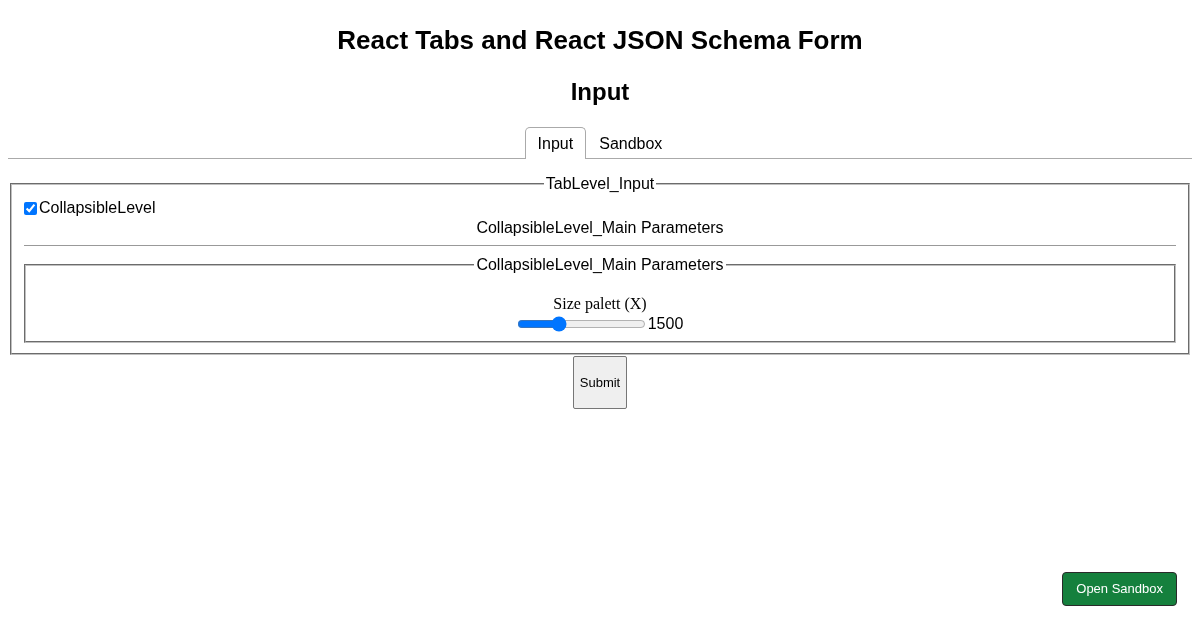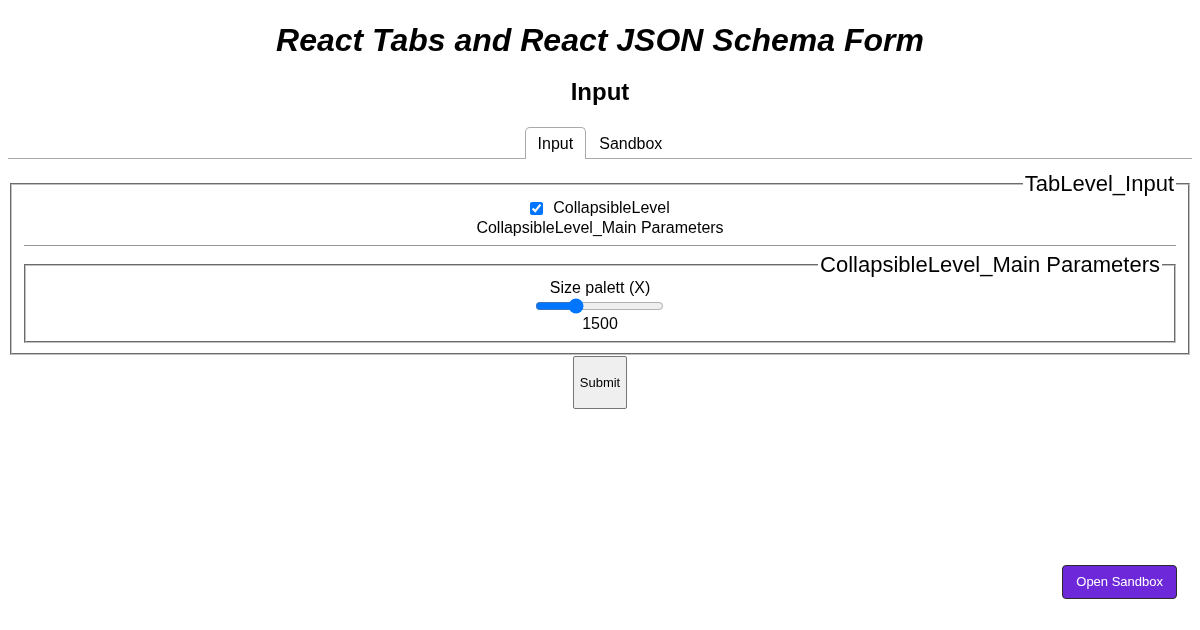--- a/index.html
+++ b/index.html
@@ -2,57 +2,57 @@
 <html><head>
 <meta charset="utf-8">
 <style>
   html, body { margin: 0; padding: 0; }
   body {
     width: 1200px; height: 630px; background: #ffffff; position: relative; overflow: hidden;
     font-family: "Liberation Sans", sans-serif; color: #000;
   }
   .app { padding: 0 8px; text-align: center; }
   h1 {
-    margin: 0; padding-top: 21px; font-size: 32px; font-weight: bold; line-height: 38px; font-style: italic;
+    margin: 0; padding-top: 21px; font-size: 26px; font-weight: bold; line-height: 38px;
   }
   h2 {
     margin: 0; margin-top: 19px; font-size: 24px; font-weight: bold; line-height: 28px;
   }
   .tablist {
     margin-top: 21px; height: 31px; border-bottom: 1px solid #aaaaaa;
     display: flex; justify-content: center; align-items: flex-end; padding: 0; list-style: none;
   }
   .tab {
     font-size: 16px; padding: 6px 12px; line-height: 19px; cursor: pointer;
     border: 1px solid transparent; border-bottom: none; position: relative; bottom: -1px;
   }
   .tab.selected {
     background: #fff; border-color: #aaaaaa; border-radius: 5px 5px 0 0;
   }
   fieldset {
     margin: 0; border: 2px groove #c0c0c0; padding: 0 12px 10px;
   }
   .outer-fs { margin-top: 10px; margin-left: 2px; margin-right: 2px; }
-  legend { font-size: 22px; padding: 0 2px; line-height: 18px; text-align: right; }
-  .check-row { font-size: 16px; line-height: 18px; margin-top: 6px; display: flex; justify-content: center; align-items: center; gap: 8px; }
+  legend { font-size: 16px; padding: 0 2px; line-height: 18px; }
+  .check-row { font-size: 16px; line-height: 18px; margin-top: 6px; display: flex; align-items: center; }
   .check-row input { margin: 0 2px 0 0; width: 13px; height: 13px; accent-color: #0075ff; }
   .sub-title { font-size: 16px; line-height: 19px; margin-top: 1px; }
   hr.divider { border: 0; border-top: 1px solid #999; margin: 8px 0 0; }
   .inner-fs { margin-top: 10px; padding-bottom: 8px; margin-left: 0; margin-right: 0; }
-  .field-label { font-size: 16px; line-height: 19px; margin-top: 4px; }
-  .range-row { display: flex; justify-content: center; align-items: center; margin-top: 1px; flex-direction: column; }
+  .field-label { font-size: 16px; line-height: 19px; margin-top: 20px; font-family: Liberation Serif, serif; }
+  .range-row { display: flex; justify-content: center; align-items: center; margin-top: 1px; }
   .range-row input[type=range] { width: 129px; margin: 0 2px 0 0; accent-color: #0075ff; height: 16px; }
   .range-val { font-size: 16px; line-height: 19px; }
   .submit-wrap { margin-top: 1px; }
   button.submit {
     font-family: "Liberation Sans", sans-serif; font-size: 13px; padding: 18px 6px;
     background: #efefef; border: 1px solid #767676; border-radius: 2px; color: #000;
   }
   .sandbox-btn {
-    position: absolute; right: 23px; bottom: 31px; background: #6d28d9; color: #fff;
+    position: absolute; right: 23px; bottom: 24px; background: #15803d; color: #fff;
     font-size: 13px; padding: 8px 13px; border-radius: 4px; border: 1px solid #2a2a2a; line-height: 16px;
   }
 </style>
 </head>
 <body>
 
 <div class="app">
   <h1>React Tabs and React JSON Schema Form</h1>
   <h2>Input</h2>
 

